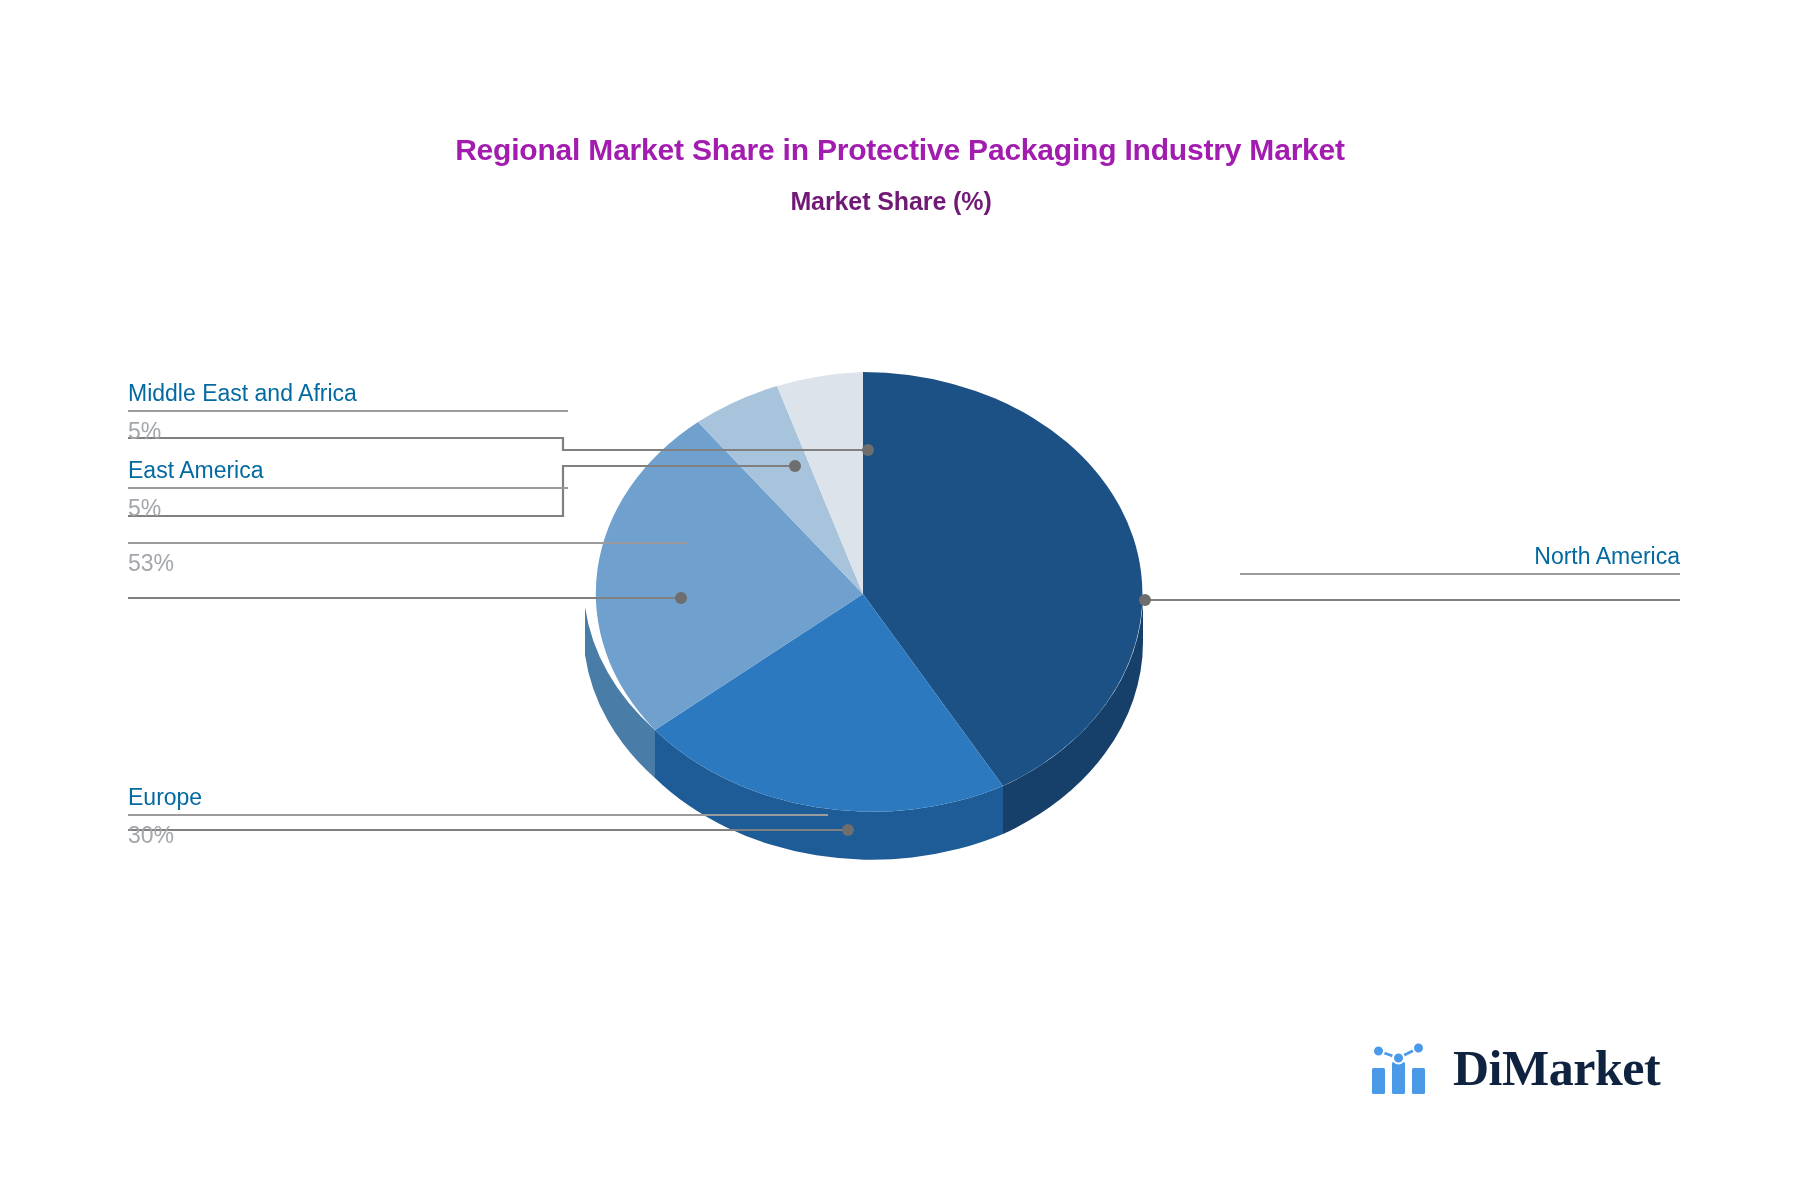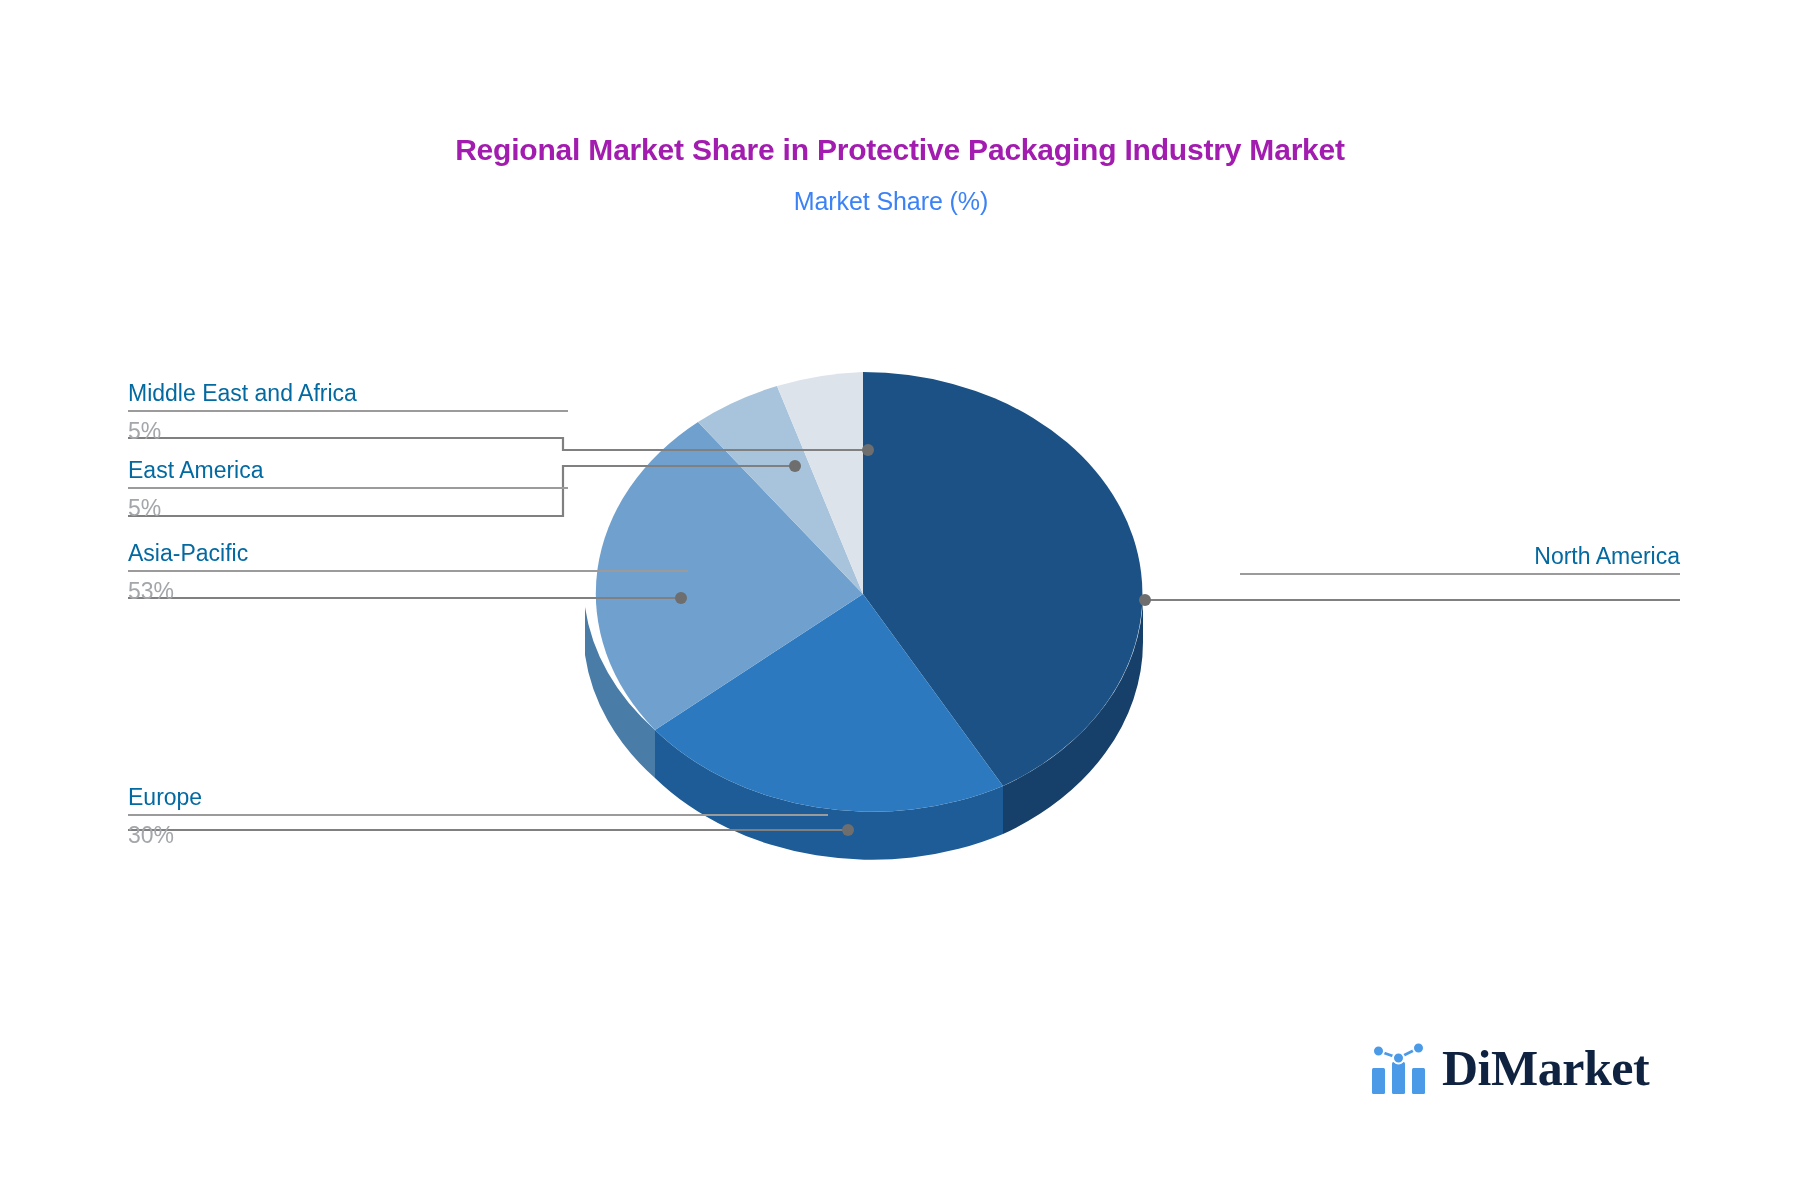--- a/index.html
+++ b/index.html
@@ -15,21 +15,21 @@
   
   #chart-title{
     position:absolute;left:0;right:0;top:133px;
     text-align:center;
     font-size:30px;font-weight:bold;color:#a21caf;
     letter-spacing:-0.2px;
   }
   #chart-subtitle{
     position:absolute;left:0;right:18px;top:187px;
     text-align:center;
-    font-size:25px;font-weight:normal;color:#3b82f6;
+    font-size:25px;font-weight:bold;color:#701a75;
     letter-spacing:-0.1px;
   }
 
   
   #pie-wrap{
     position:absolute;
     left:583px;top:372px;
     width:655px;height:540px;
   }
   #pie-wrap svg{display:block;width:100%;height:100%;}
@@ -53,21 +53,21 @@
   #label-ap   {left:128px;top:539px;width:560px;}
   #label-eu   {left:128px;top:783px;width:700px;}
   #label-na   {left:1240px;top:542px;width:440px;text-align:right;}
 
   
   #leaders{position:absolute;inset:0;pointer-events:none;}
 
   
   #logo{
     position:absolute;left:1370px;top:1040px;
-    display:flex;align-items:center;gap:14px;
+    display:flex;align-items:center;gap:25px;
   }
   #logo .mark{width:58px;height:56px;display:block;}
   #logo .word{
     font-family:"Liberation Serif", serif;
     font-size:50px;font-weight:bold;color:#0f2340;
     letter-spacing:-0.5px;line-height:50px;
   }
 </style>
 </head>
 <body>
@@ -138,21 +138,20 @@
     <div class="val">5%</div>
   </div>
 
   <div class="lbl" id="label-la">
     <div class="name">East America</div>
     <div class="rule"></div>
     <div class="val">5%</div>
   </div>
 
   <div class="lbl" id="label-ap">
-    <div class="name">Asia-Pacific</div>
     <div class="rule"></div>
     <div class="val">53%</div>
   </div>
 
   <div class="lbl" id="label-eu">
     <div class="name">Europe</div>
     <div class="rule"></div>
     <div class="val">30%</div>
   </div>
 

